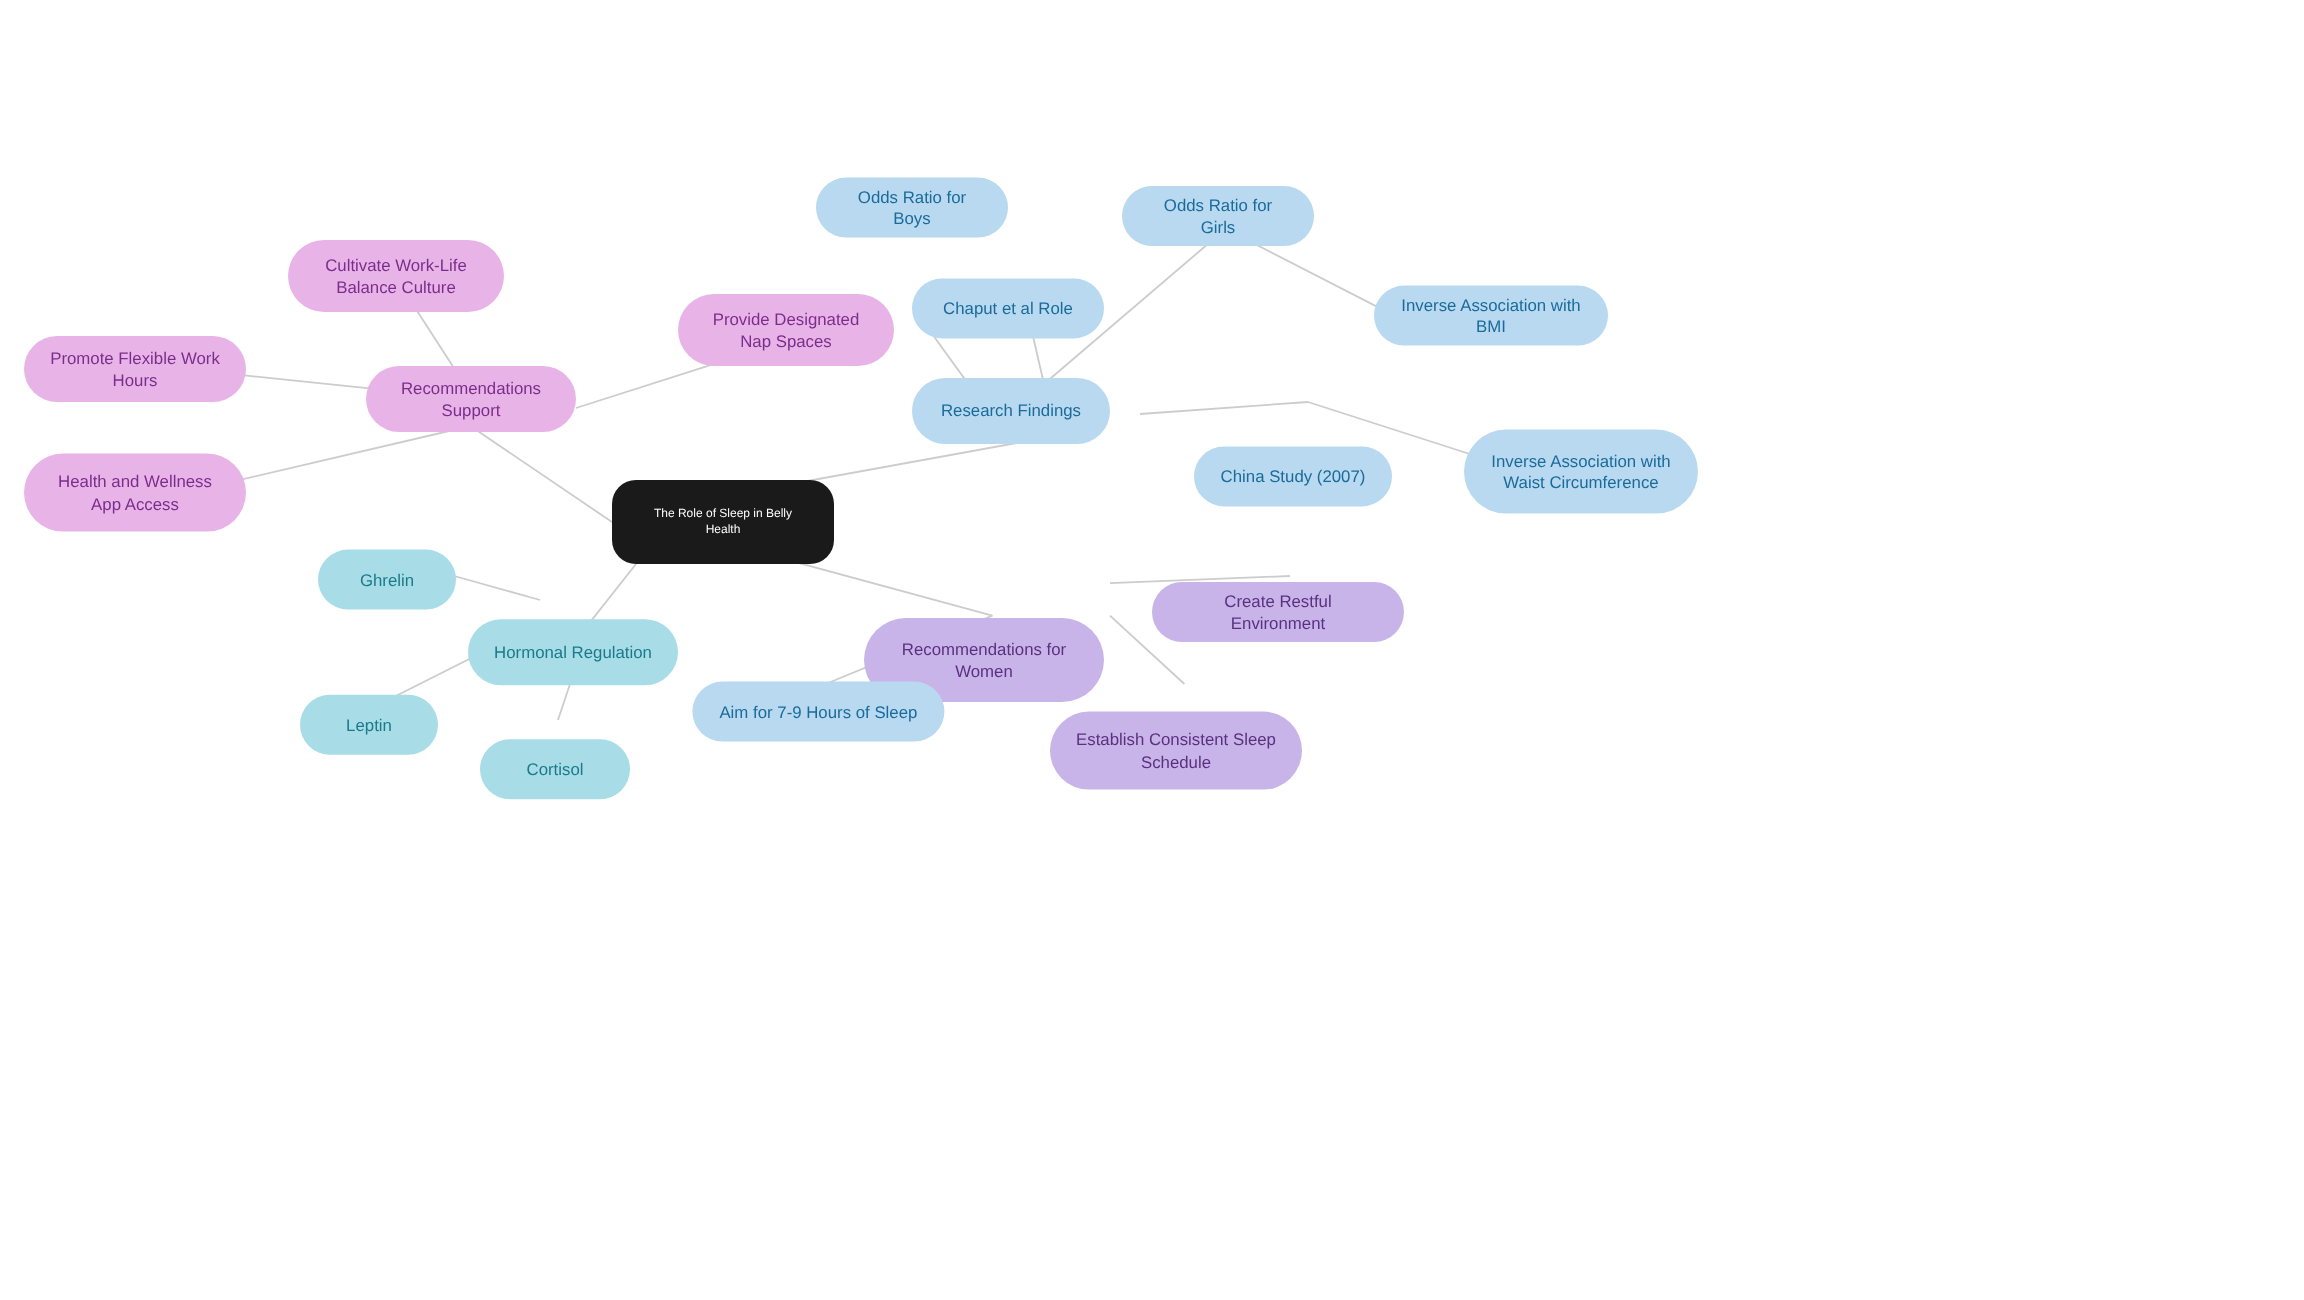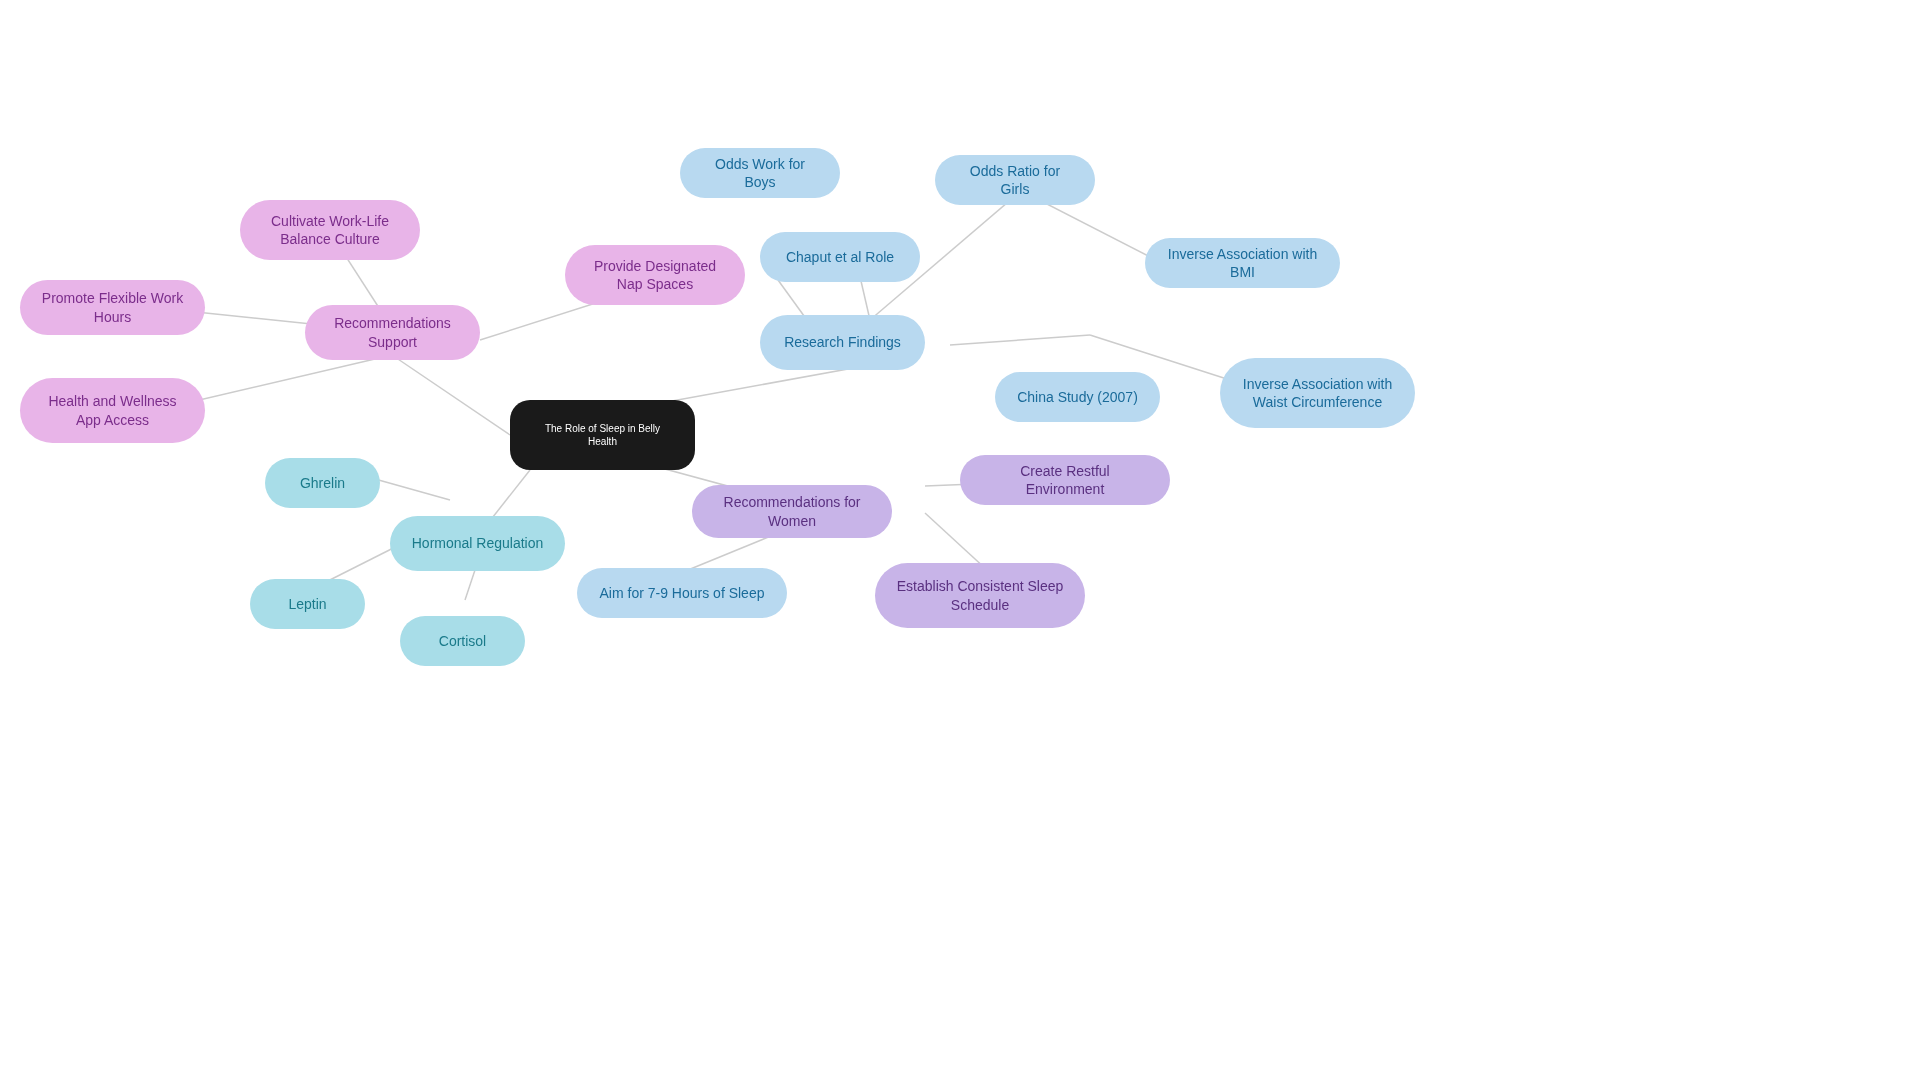--- a/index.html
+++ b/index.html
@@ -46,20 +46,21 @@
     }
     .node-blue-light {
       background: #b8d9f0;
       color: #1a6b9a;
       border: none;
     }
     .node-purple-light {
       background: #c8b4e8;
       color: #5a3080;
       border: none;
+      margin-top: 30px;
     }
     .node-teal-light {
       background: #a8dde8;
       color: #1a7a8a;
       border: none;
       margin-top: 16px;
     }
   </style>
 </head>
 <body>
@@ -102,39 +103,39 @@
 <div class="node node-pink" style="left: 20px; top: 280px; width: 185px; height: 55px;">Promote Flexible Work Hours</div>
 
 <div class="node node-pink" style="left: 240px; top: 200px; width: 180px; height: 60px;">Cultivate Work-Life Balance Culture</div>
 
 <div class="node node-pink" style="left: 565px; top: 245px; width: 180px; height: 60px;">Provide Designated Nap Spaces</div>
 
 <div class="node node-pink" style="left: 20px; top: 378px; width: 185px; height: 65px;">Health and Wellness App Access</div>
 
 <div class="node node-blue-light" style="left: 760px; top: 315px; width: 165px; height: 55px;">Research Findings</div>
 
-<div class="node node-blue-light" style="left: 680px; top: 148px; width: 160px; height: 50px;">Odds Work for Boys</div>
+<div class="node node-blue-light" style="left: 680px; top: 148px; width: 160px; height: 50px;">Odds Ratio for Boys</div>
 
 <div class="node node-blue-light" style="left: 935px; top: 155px; width: 160px; height: 50px;">Odds Ratio for Girls</div>
 
 <div class="node node-blue-light" style="left: 760px; top: 232px; width: 160px; height: 50px;">Chaput et al Role</div>
 
 <div class="node node-blue-light" style="left: 995px; top: 324px; width: 165px; height: 50px; margin-top: 48px;">China Study (2007)</div>
 
 <div class="node node-blue-light" style="left: 1145px; top: 238px; width: 195px; height: 50px;">Inverse Association with BMI</div>
 
 <div class="node node-blue-light" style="left: 1220px; top: 358px; width: 195px; height: 70px;">Inverse Association with Waist Circumference</div>
 
 <div class="node node-teal-light" style="left: 390px; top: 500px; width: 175px; height: 55px;">Hormonal Regulation</div>
 
 <div class="node node-teal-light" style="left: 265px; top: 442px; width: 115px; height: 50px;">Ghrelin</div>
 
 <div class="node node-teal-light" style="left: 250px; top: 563px; width: 115px; height: 50px;">Leptin</div>
 
 <div class="node node-teal-light" style="left: 400px; top: 600px; width: 125px; height: 50px;">Cortisol</div>
 
-<div class="node node-purple-light" style="left: 692px; top: 485px; width: 200px; height: 53px;">Recommendations for Women</div>
+<div class="node node-purple-light" style="left: 720px; top: 485px; width: 200px; height: 70px;">Recommendations for Women</div>
 
 <div class="node node-purple-light" style="left: 960px; top: 455px; width: 210px; height: 50px;">Create Restful Environment</div>
 
 <div class="node node-purple-light" style="left: 875px; top: 563px; width: 210px; height: 65px;">Establish Consistent Sleep Schedule</div>
 
 <div class="node node-blue-light" style="left: 577px; top: 568px; width: 210px; height: 50px;">Aim for 7-9 Hours of Sleep</div>
 
 </body></html>

